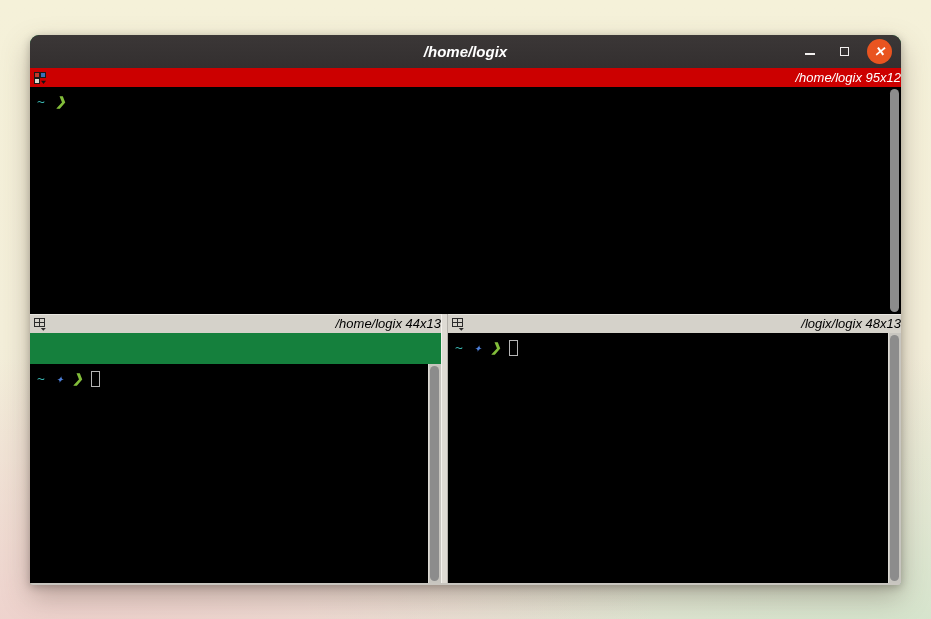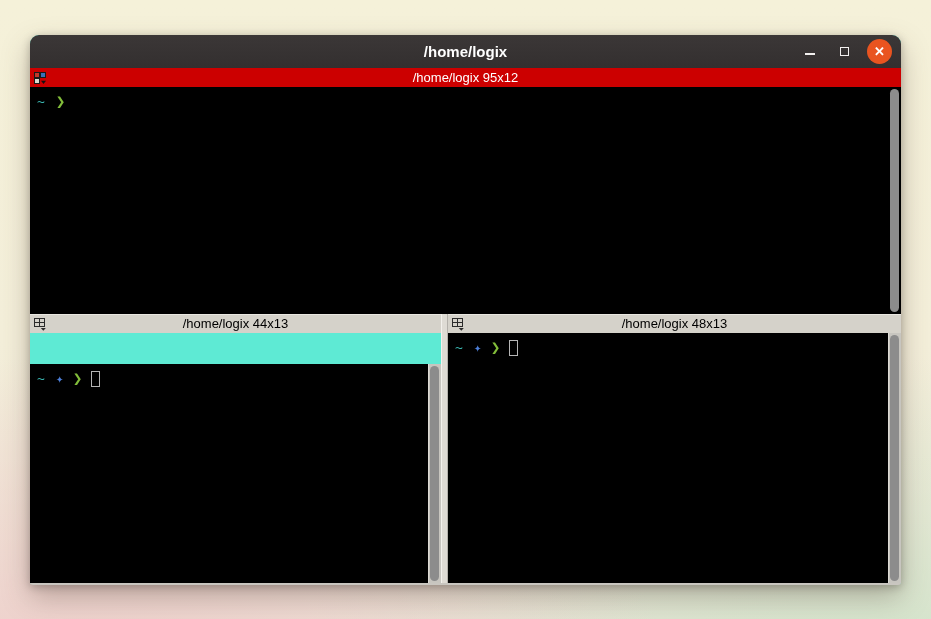--- a/index.html
+++ b/index.html
@@ -7,42 +7,43 @@
     width:931px;height:619px;position:relative;overflow:hidden;
     font-family:"Liberation Sans",sans-serif;
     background:
       radial-gradient(120% 95% at 6% 110%, rgba(238,203,200,.9) 0%, rgba(238,203,200,0) 55%),
       radial-gradient(120% 95% at 97% 110%, rgba(203,227,198,.85) 0%, rgba(203,227,198,0) 55%),
       linear-gradient(180deg,#f5f1d9 0%,#f4efda 55%,#efe7db 100%);
   }
   .window{
     position:absolute;left:30px;top:35px;width:871px;height:550px;
     display:flex;flex-direction:column;box-sizing:border-box;
-    background:#5eead4;border-radius:9px 9px 3px 3px;
+    background:#15803d;border-radius:9px 9px 3px 3px;
     border-bottom:2px solid #c9c6c0;
     box-shadow:0 12px 28px rgba(90,70,60,.35),0 2px 8px rgba(0,0,0,.25);
+    font-style:italic;
   }
   
   .titlebar{flex:0 0 33px;background:linear-gradient(#3b3737,#332f2f);
     border-radius:9px 9px 0 0;position:relative;}
   .window-title{position:absolute;left:0;right:0;top:0;height:33px;line-height:33px;
     text-align:center;color:#ffffff;font-weight:bold;font-size:15px;}
   .controls{position:absolute;right:9px;top:0;height:33px;display:flex;align-items:center;gap:10px;}
   .wbtn{width:25px;height:25px;display:flex;align-items:center;justify-content:center;cursor:default;}
   .min-glyph{display:block;width:10px;height:2px;background:#f2f0ef;margin-top:5px;}
   .max-glyph{display:block;width:9px;height:9px;border:1.5px solid #f2f0ef;box-sizing:border-box;}
   .wbtn.close{background:#e95420;border-radius:50%;}
   .wbtn.close span{color:#fff;font-size:13px;font-weight:bold;line-height:1;}
   
   .pane-titlebar{flex:0 0 19px;position:relative;display:flex;align-items:center;
     font-size:13px;line-height:19px;}
   .pane-titlebar.focused{background:#cc0000;color:#ffffff;}
   .pane-titlebar.unfocused{background:#d5d2ca;color:#000;box-shadow:inset 0 1px 0 #e9e7e1;}
   .group-icon{position:absolute;left:4px;top:3px;width:13px;height:13px;}
-  .pane-title{flex:1;text-align:center;}
+  .pane-title{flex:1;text-align:right;}
   
   .pane{display:flex;flex-direction:column;min-width:0;min-height:0;}
   .pane-top{flex:0 0 246px;}
   .bottom-row{flex:1;display:flex;min-height:0;}
   .pane-bl{flex:0 0 411px;gap:31px;}
   .pane-br{flex:1;}
   .splitter{flex:0 0 7px;background:#dedbd4;
     box-shadow:inset 1px 0 0 #f3f1ec, inset -1px 0 0 #b3b0aa;}
   .term-row{flex:1;display:flex;background:#000;min-height:0;}
   .term{flex:1;position:relative;font-family:"DejaVu Sans Mono",monospace;}
@@ -137,21 +138,21 @@
       <div class="pane pane-br">
         <div class="pane-titlebar unfocused">
           <span class="group-icon">
             <svg width="13" height="13" viewBox="0 0 13 13">
               <rect x="0.5" y="0.5" width="10" height="8" fill="none" stroke="#2b2b2b"></rect>
               <line x1="5.5" y1="0.5" x2="5.5" y2="8.5" stroke="#2b2b2b"></line>
               <line x1="0.5" y1="4.5" x2="10.5" y2="4.5" stroke="#2b2b2b"></line>
               <path d="M6.8 10 h5 l-2.5 2.8 z" fill="#2b2b2b"></path>
             </svg>
           </span>
-          <span class="pane-title">/home/logix 48x13</span>
+          <span class="pane-title">/logix/logix 48x13</span>
         </div>
         <div class="term-row">
           <div class="term">
             <div class="prompt-line">
               <span class="p-dir">~</span>
               <span class="p-star">✦</span>
               <span class="p-arrow">❯</span>
               <span class="cursor-hollow"></span>
             </div>
           </div>

